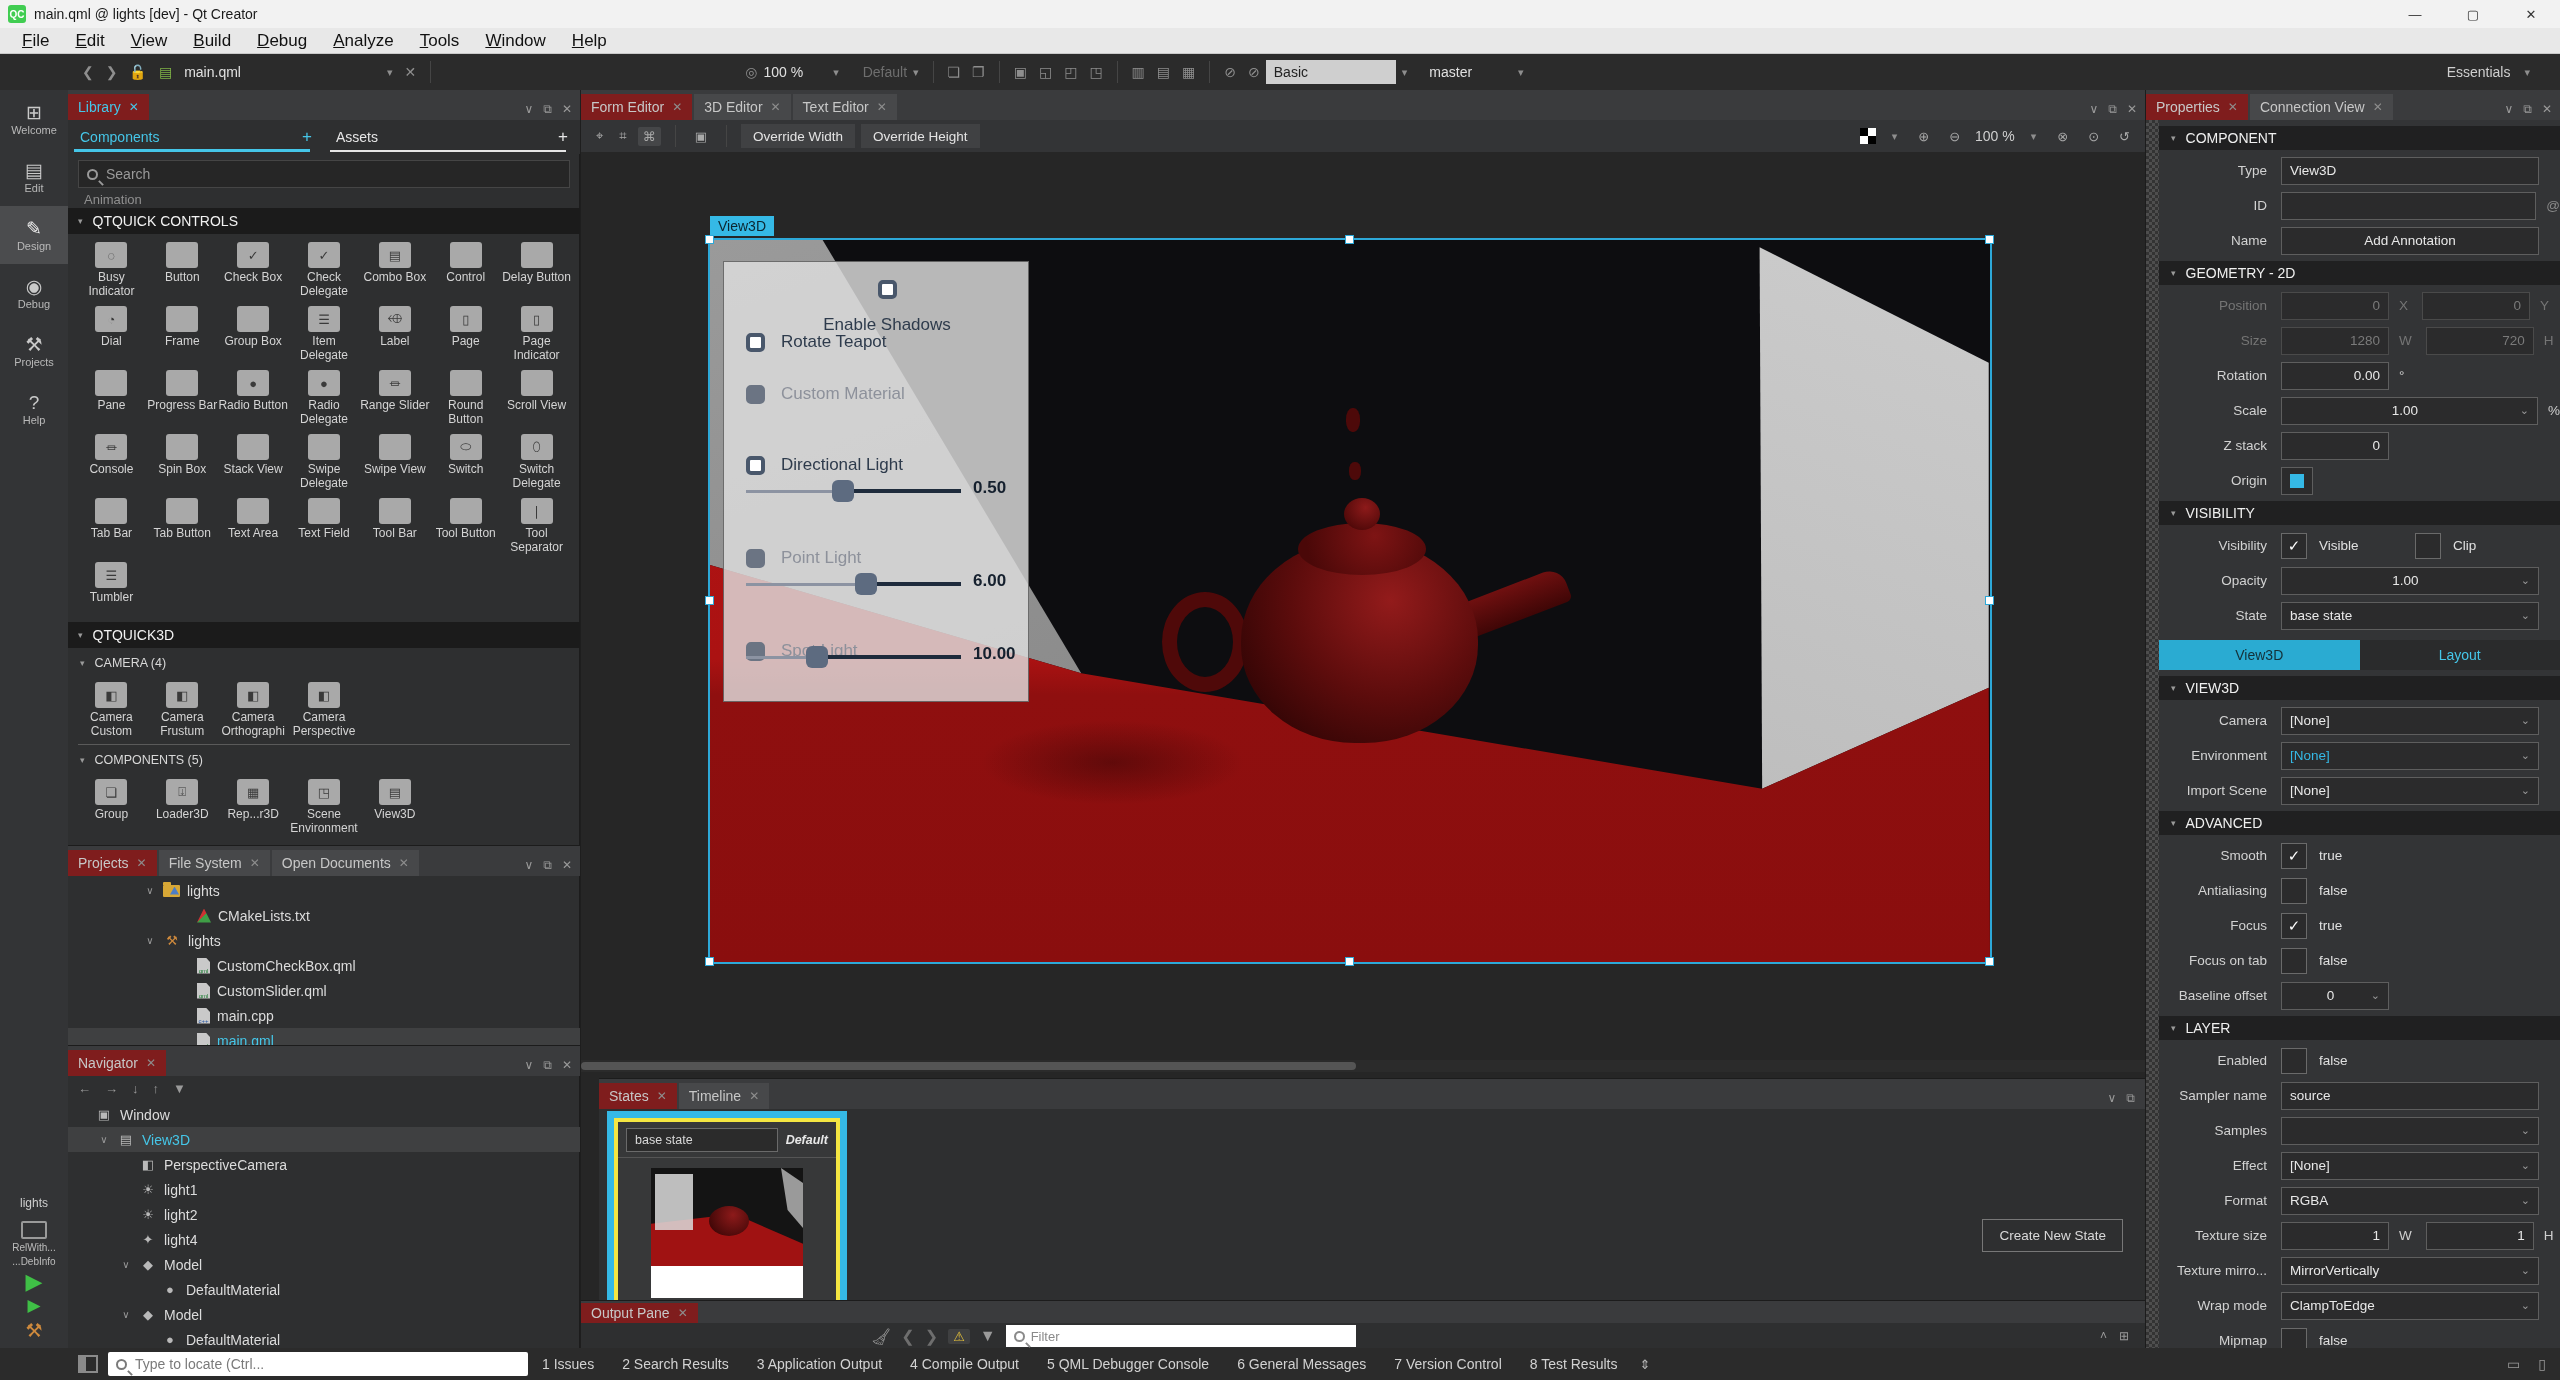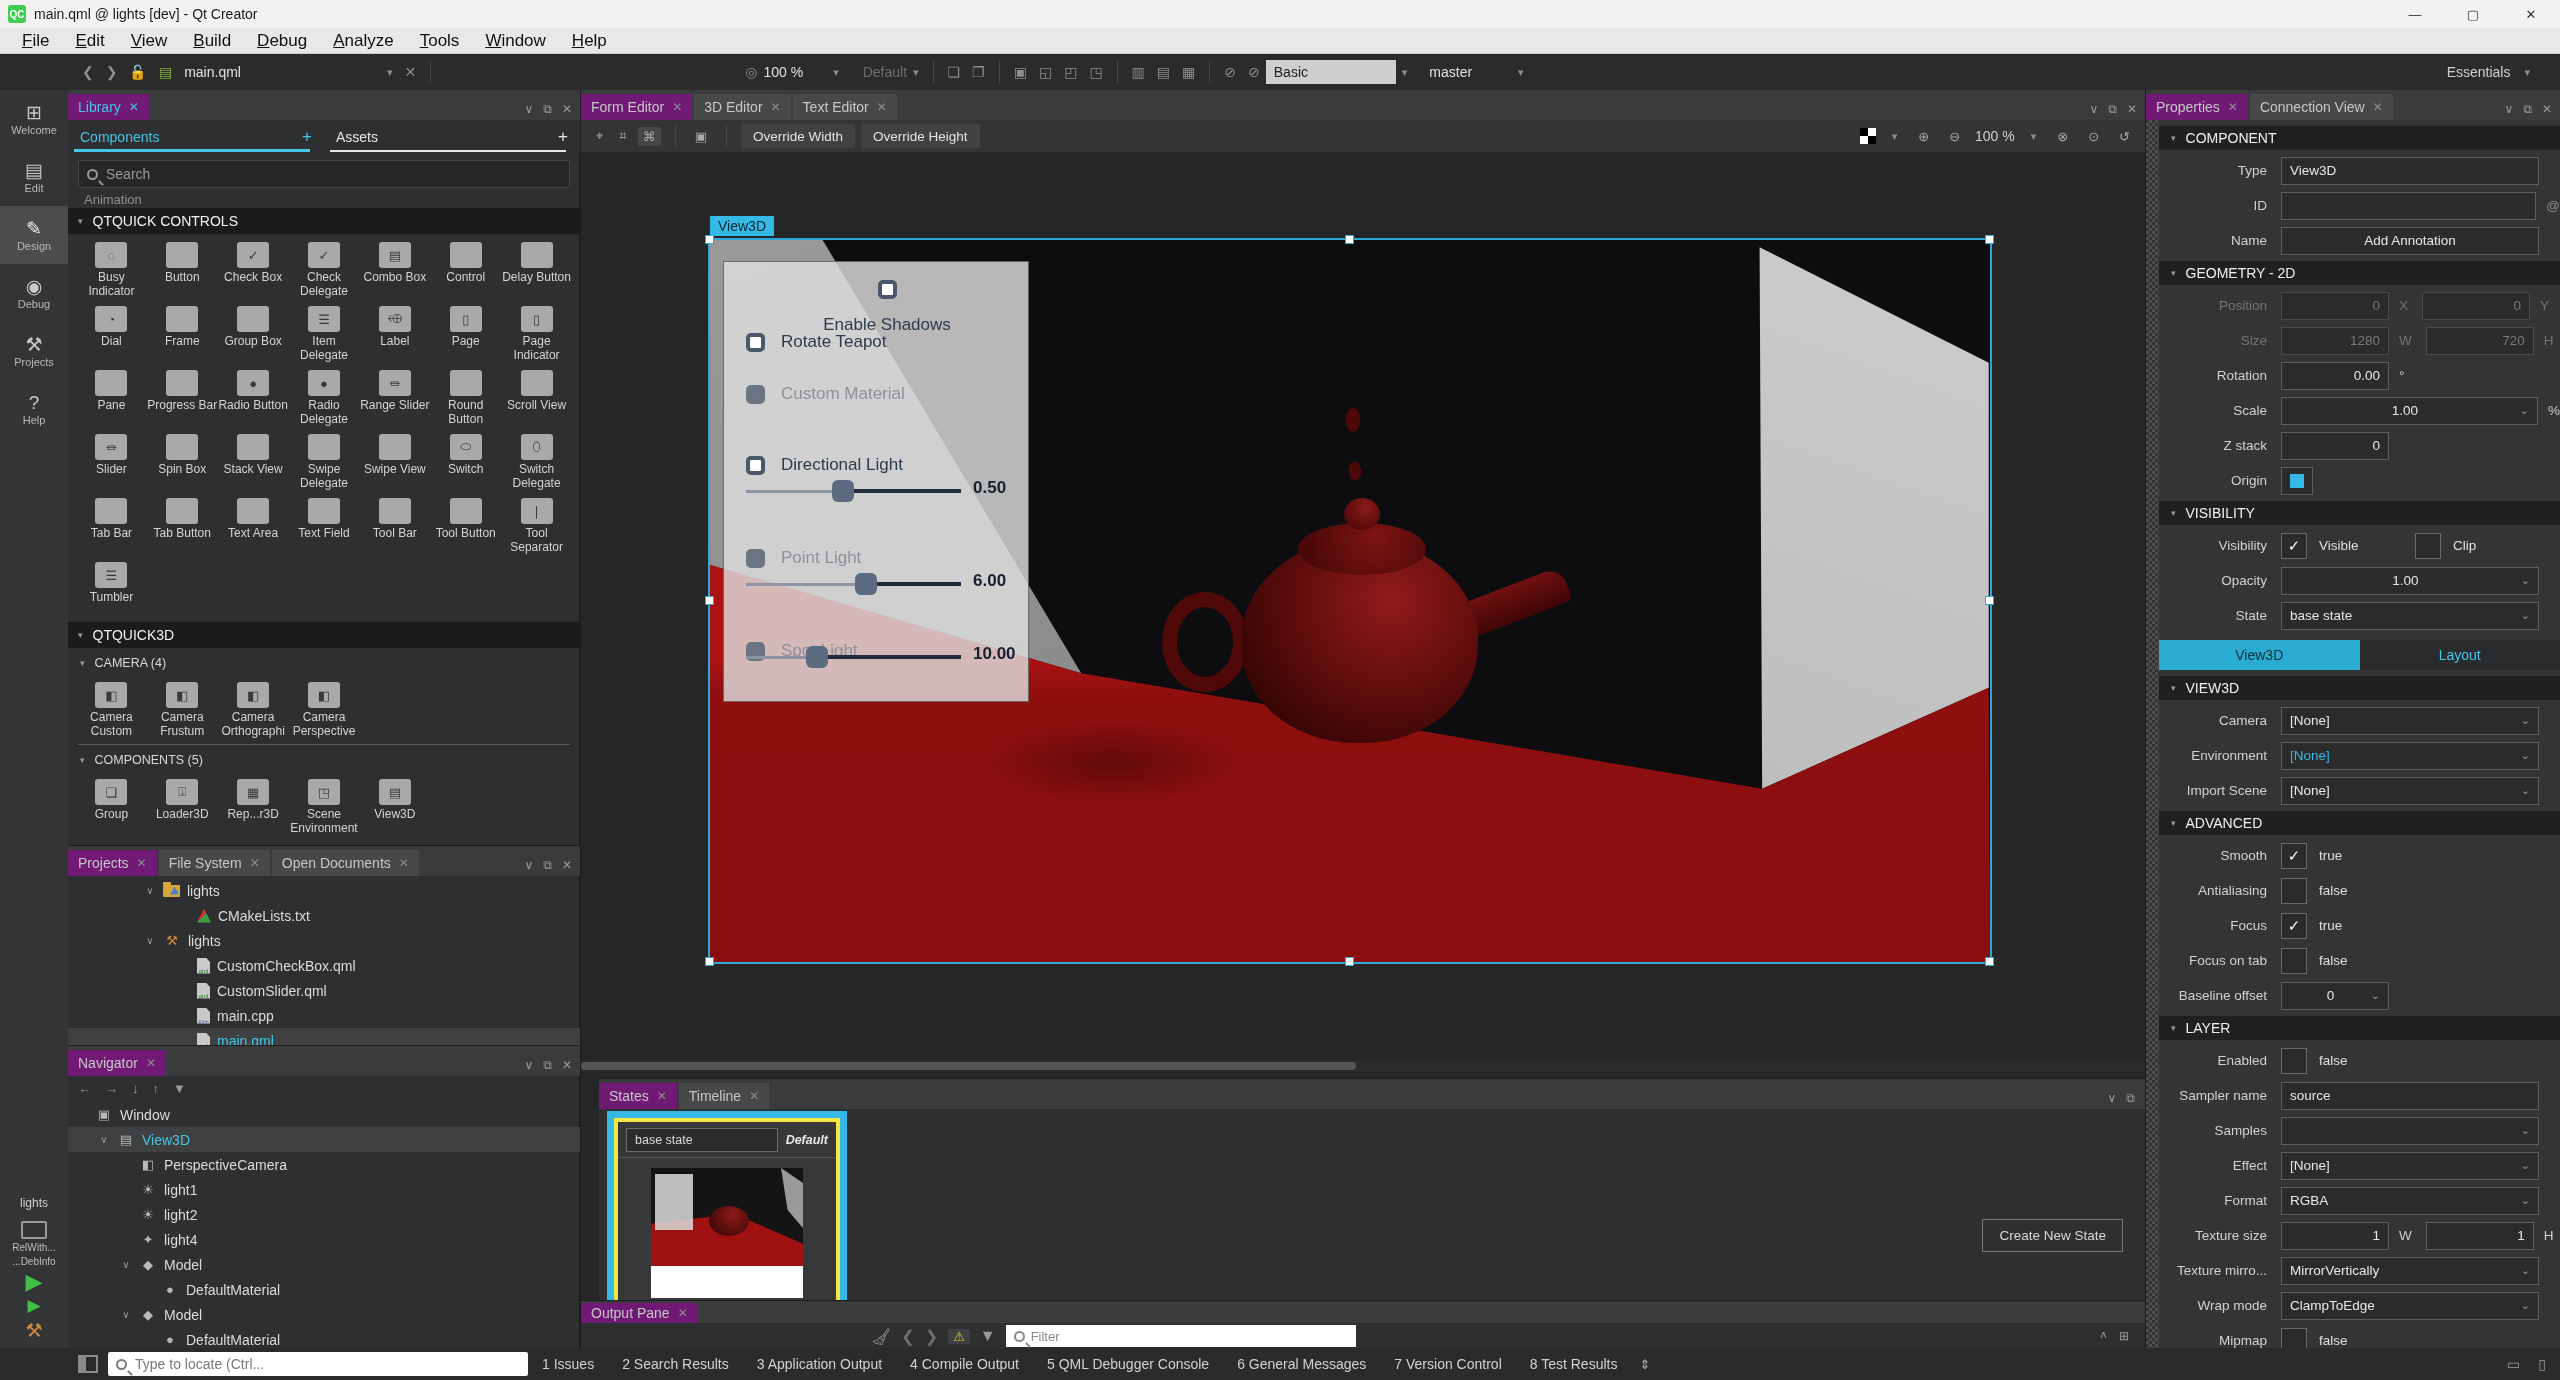--- a/index.html
+++ b/index.html
@@ -38,21 +38,21 @@
   #kit-area .kproj { font-size:12px; }
   #kit-monitor { width:26px; height:18px; border:2px solid #9a9a9a; border-radius:2px; margin-top:8px; }
   .kline { font-size:10px; color:#bdbdbd; }
   .run-btn { font-size:22px; color:#3fbf46; line-height:1.1; }
   .run-btn.debug { font-size:17px; }
   .hammer-btn { font-size:19px; color:#cf8a3d; }
 
   
   .tabrow { height:30px; background:#3a3b3d; display:flex; align-items:flex-end; }
   .ptab { height:26px; display:flex; align-items:center; gap:8px; padding:0 10px; font-size:14px; color:#c7c7c7; background:#47484a; margin-right:2px; }
-  .ptab.active { background:#701a75; }
+  .ptab.active { background:#7f1d1d; }
   .ptab .tclose { color:#8e8e8e; font-size:12px; }
   .ptab.cyan { color:#45c6e8; }
   .ptab.cyan .tclose { color:#45c6e8; }
   .panel-ctrls { margin-left:auto; display:flex; gap:10px; padding:0 8px 4px 0; color:#9a9a9a; font-size:12px; }
 
   
   #leftcol { position:absolute; left:68px; top:90px; width:512px; height:1258px; background:#2e2f30; border-right:1px solid #1c1c1c; }
   #library { position:absolute; left:0; top:0; width:512px; height:755px; overflow:hidden; }
   #lib-tabs2 { height:34px; display:flex; align-items:center; background:#2e2f30; }
   .subtab { flex:1; display:flex; align-items:center; font-size:14px; padding:0 12px; height:100%; position:relative; }
@@ -417,21 +417,21 @@
             <div class="lib-item">
               <div class="lib-ico"></div>
               <div class="lib-label">Round Button</div>
             </div>
             <div class="lib-item">
               <div class="lib-ico"></div>
               <div class="lib-label">Scroll View</div>
             </div>
             <div class="lib-item">
               <div class="lib-ico">⏛</div>
-              <div class="lib-label">Slider</div>
+              <div class="lib-label">Console</div>
             </div>
             <div class="lib-item">
               <div class="lib-ico"></div>
               <div class="lib-label">Spin Box</div>
             </div>
             <div class="lib-item">
               <div class="lib-ico"></div>
               <div class="lib-label">Stack View</div>
             </div>
             <div class="lib-item">

